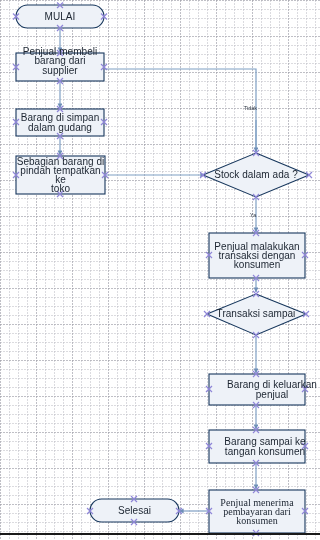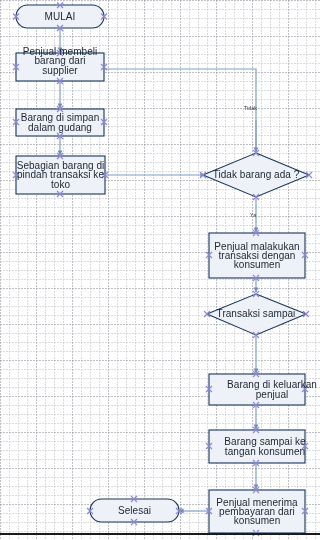--- a/index.html
+++ b/index.html
@@ -328,38 +328,38 @@
 
 <div class="node-text" style="left:16px;top:5px;width:88px;height:23px;">MULAI</div>
 
 <div class="node-text" style="left:16px;top:53px;width:88px;height:16px;">Penjual membeli
 barang dari supplier</div>
 
 <div class="node-text" style="left:16px;top:109px;width:88px;height:27px;border-radius:9px;">Barang di simpan
 dalam gudang</div>
 
 <div class="node-text" style="left:16px;top:156px;width:89px;height:38px;">Sebagian barang di
-pindah transaksi ke
+pindah tempatkan ke
 toko</div>
 
-<div class="node-text" style="left:208px;top:165px;width:96px;height:20px;">Tidak barang ada ?</div>
+<div class="node-text" style="left:208px;top:165px;width:96px;height:20px;">Stock dalam ada ?</div>
 
 <div class="node-text" style="left:209px;top:233px;width:96px;height:45px;text-align:center;">Penjual malakukan
 transaksi dengan
 konsumen</div>
 
 <div class="node-text" style="left:208px;top:305px;width:96px;height:18px;">Transaksi sampai</div>
 
 <div class="node-text" style="left:224px;top:374px;width:96px;height:31px;">Barang di keluarkan
 penjual</div>
 
 <div class="node-text" style="left:209px;top:430px;width:112px;height:33px;">Barang sampai ke
 tangan konsumen</div>
 
-<div class="node-text" style="left:209px;top:490px;width:96px;height:43px;">Penjual menerima
+<div class="node-text" style="left:209px;top:490px;width:96px;height:43px;font-family:Liberation Serif, serif;">Penjual menerima
 pembayaran dari
 konsumen</div>
 
 <div class="node-text" style="left:90px;top:499px;width:89px;height:23px;border-radius:7px;">Selesai</div>
 
 <div class="edge-label" style="left:244px;top:105px;">Tidak</div>
 
 <div class="edge-label" style="left:250px;top:212px;">Ya</div>
 
 <div id="bottom-rule"></div>

